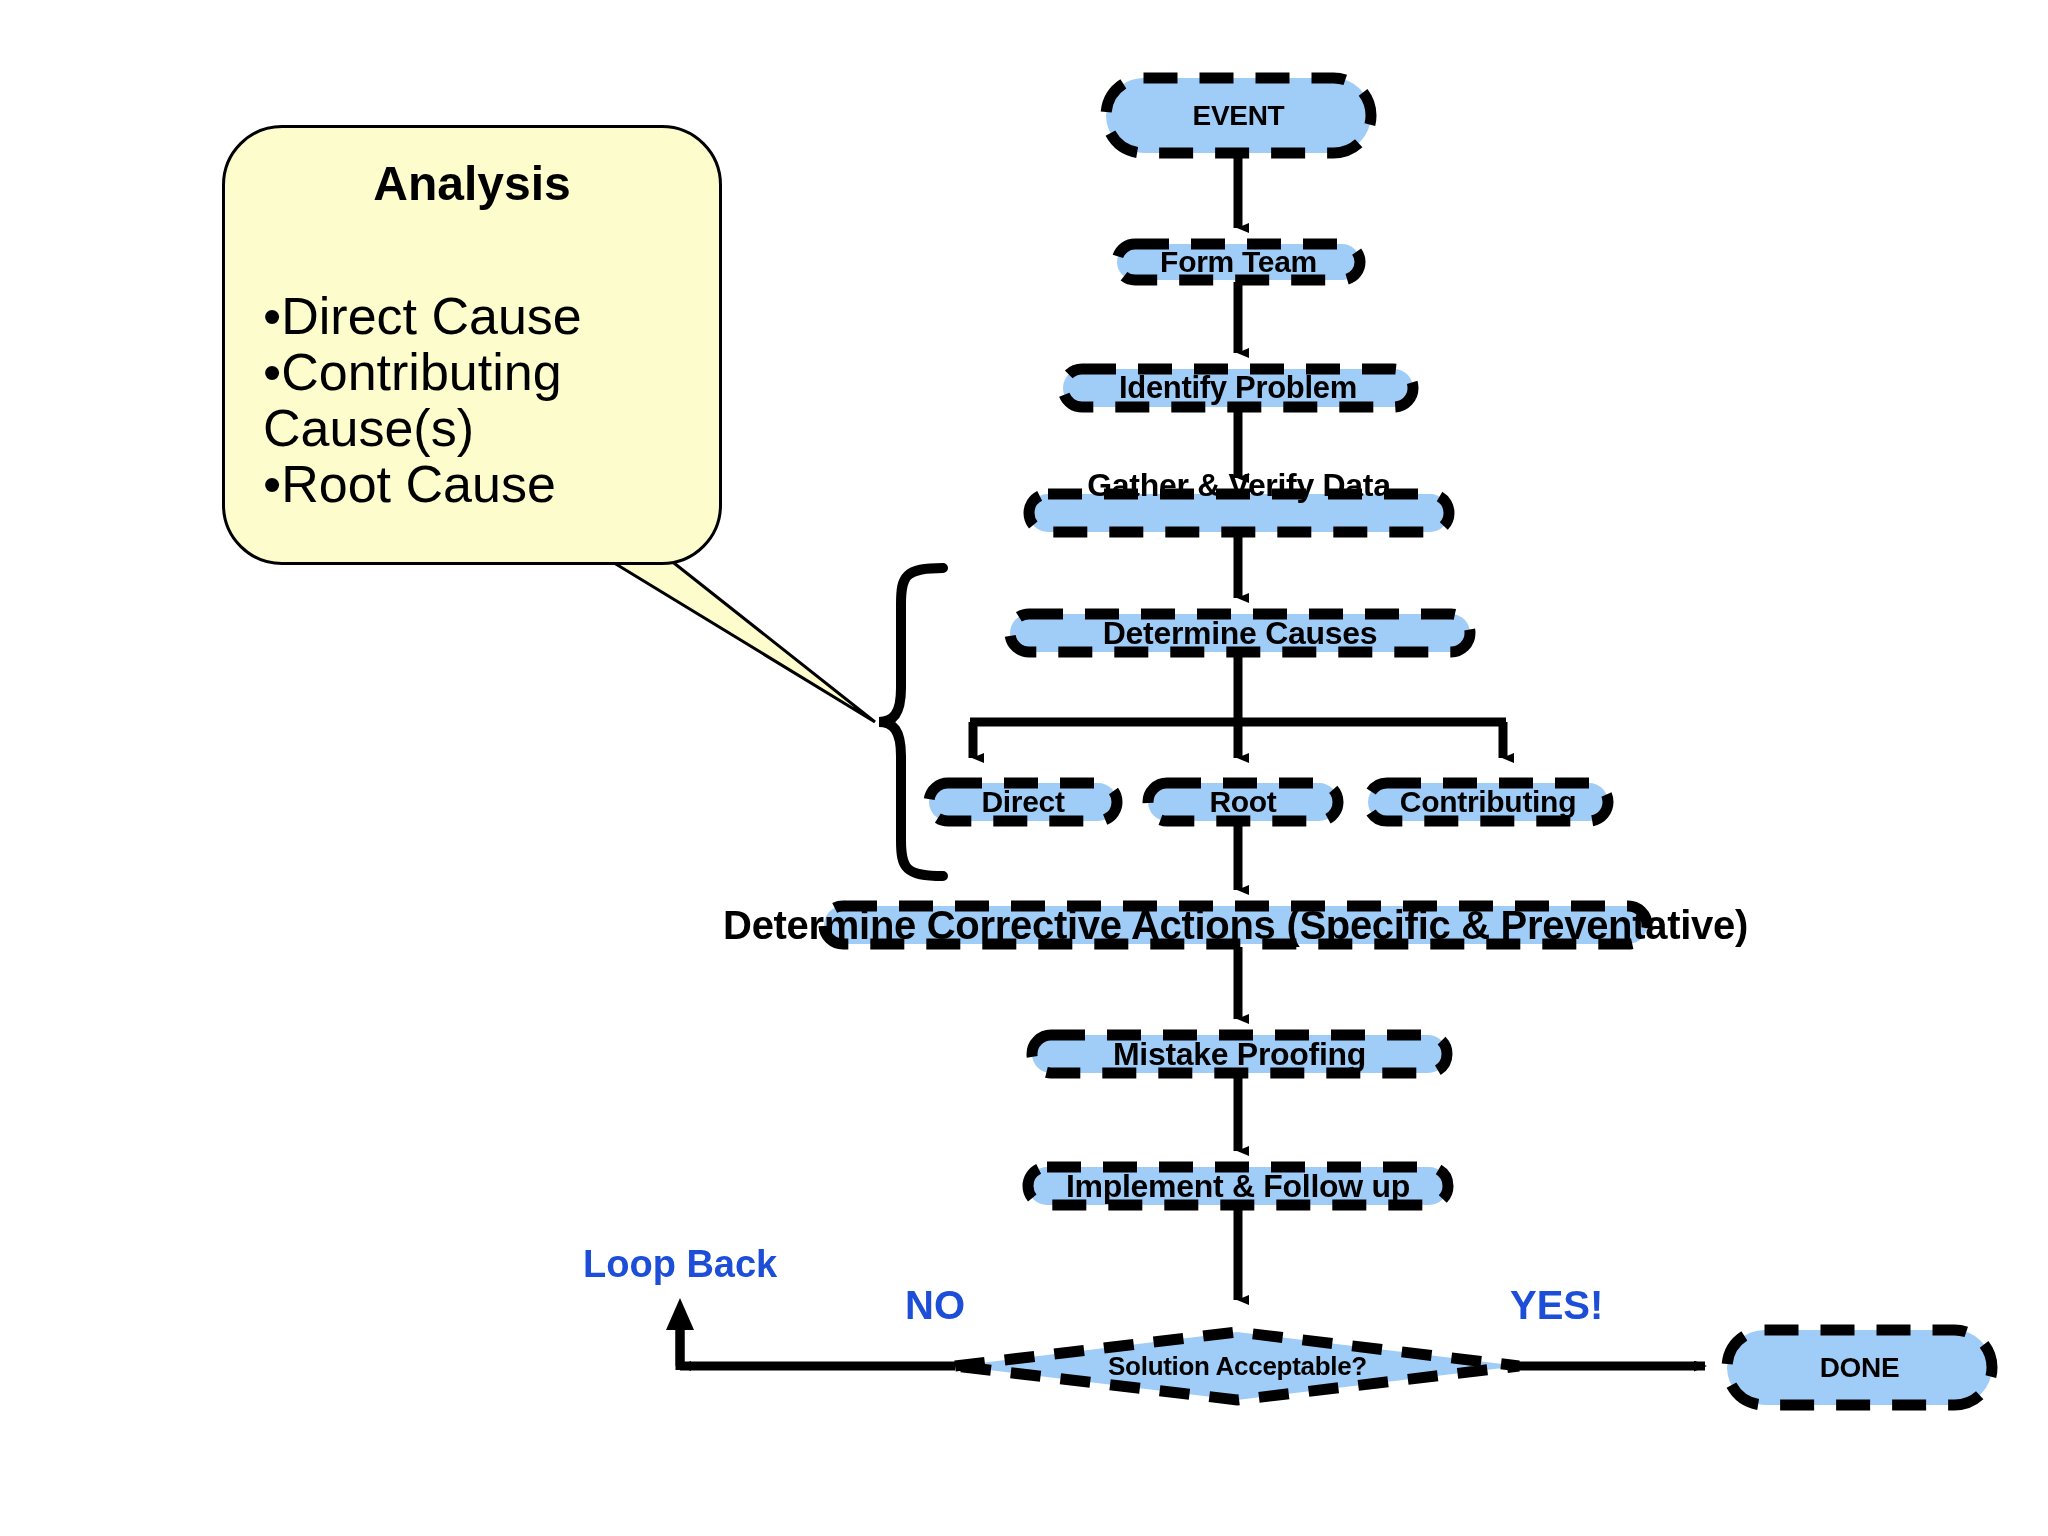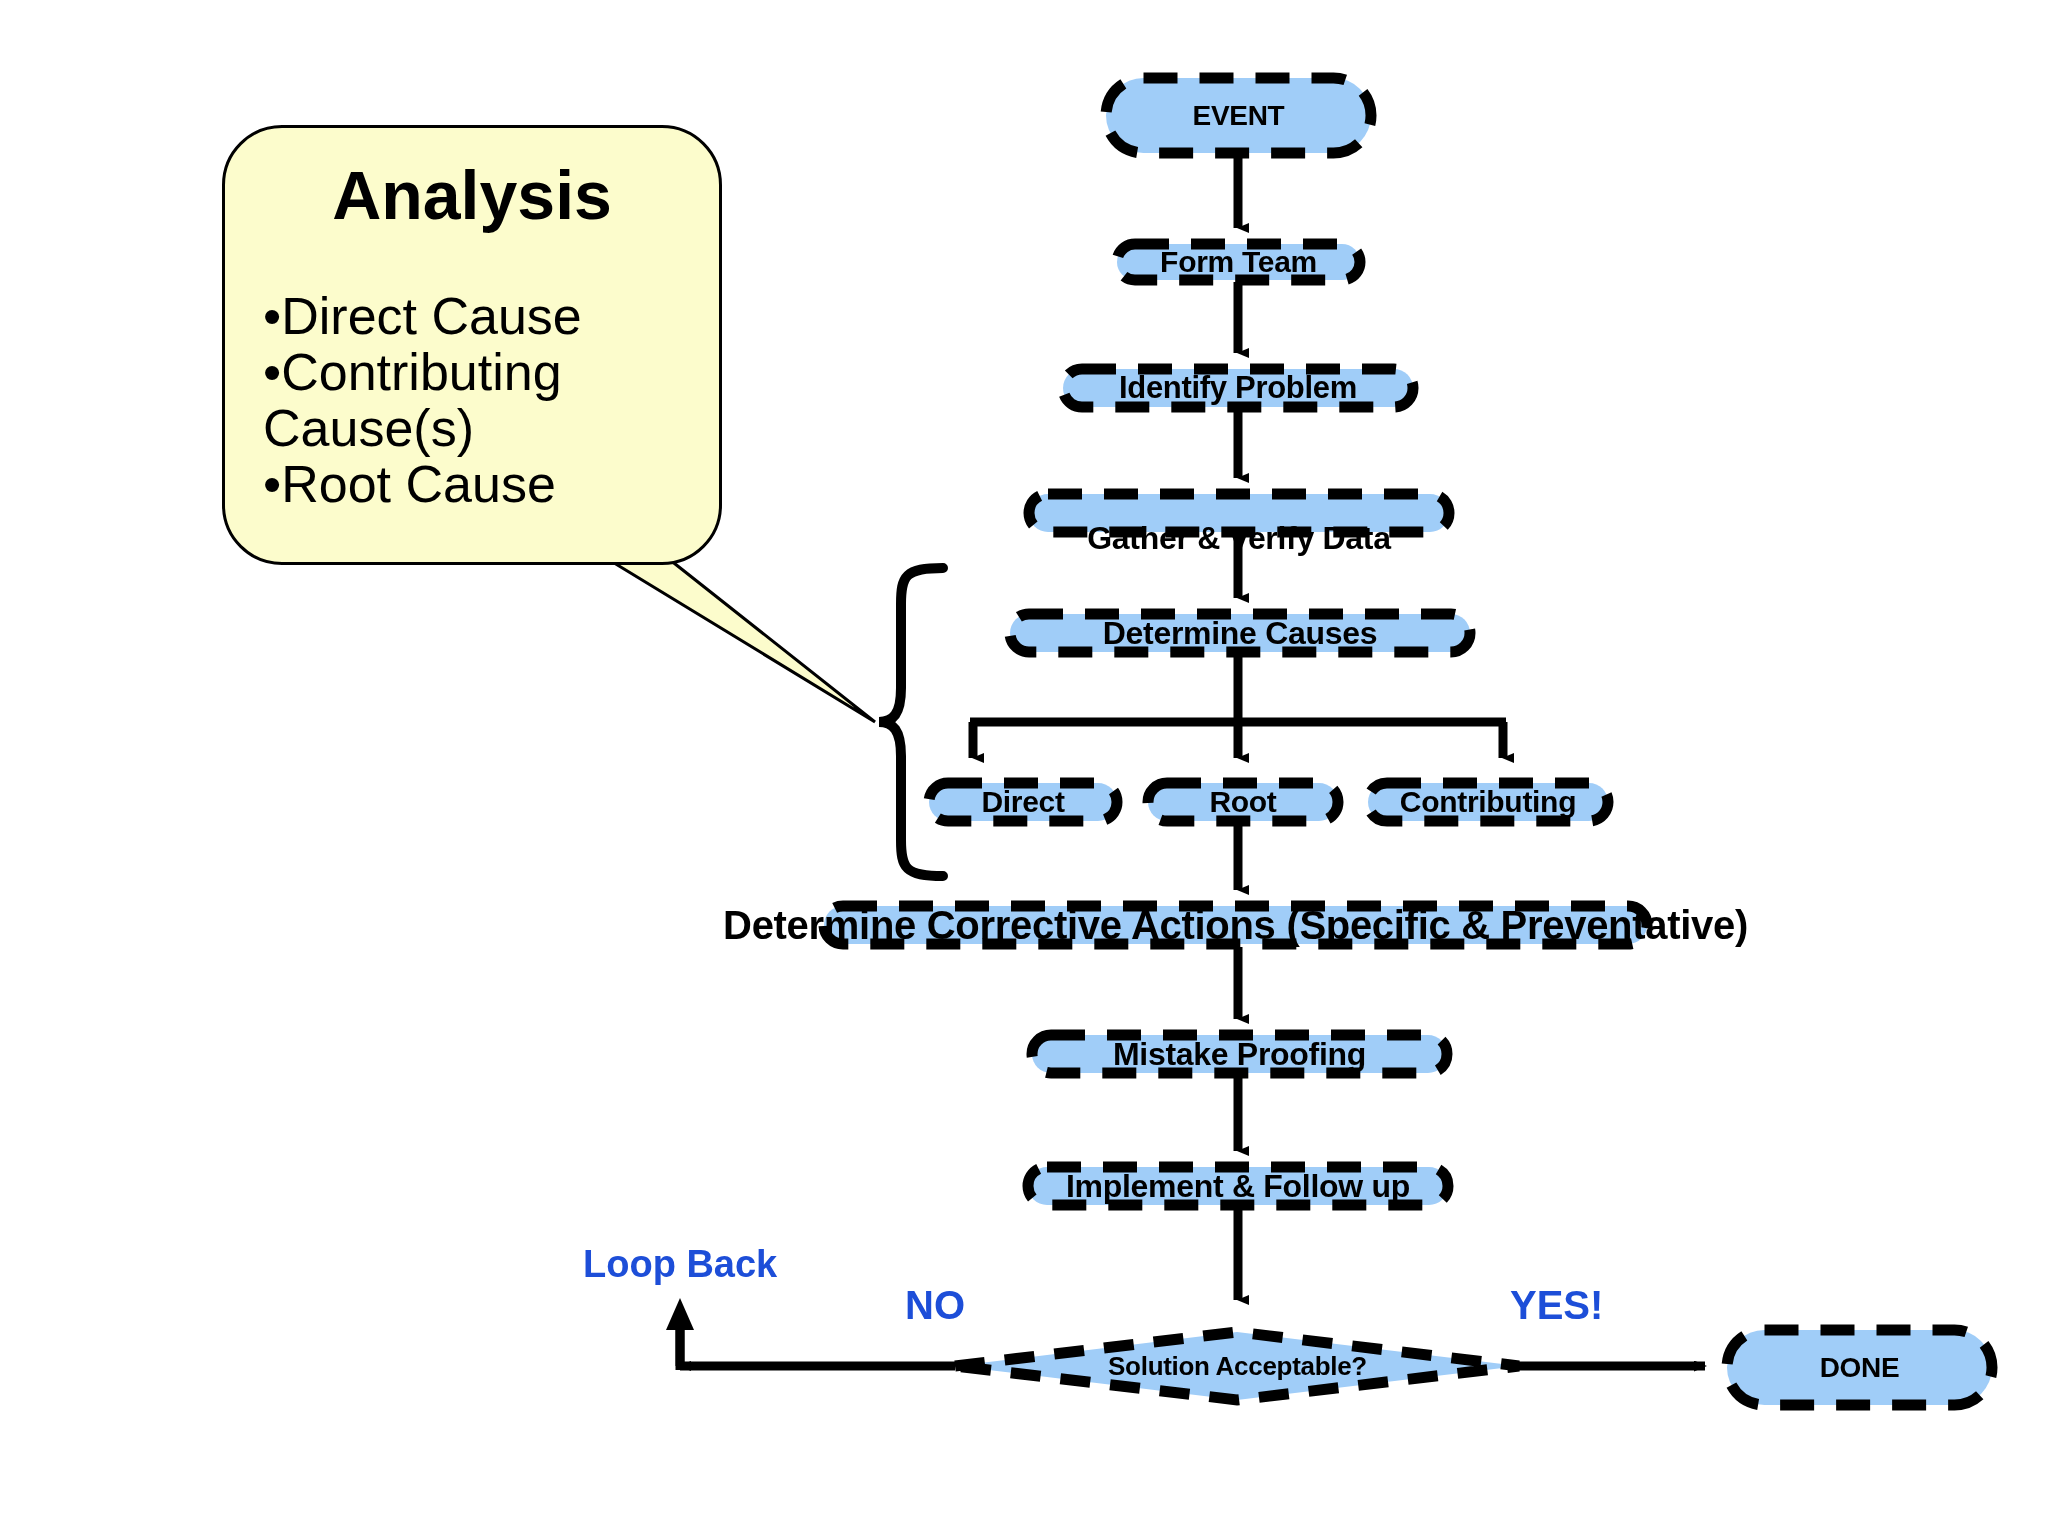--- a/index.html
+++ b/index.html
@@ -52,21 +52,21 @@
     border: 3px solid #000000;
     border-radius: 60px;
     z-index: 3;
   }
   .callout-title {
     position: absolute;
     left: 0;
     right: 0;
     top: 28px;
     text-align: center;
-    font-size: 68px;
+    font-size: 48px;
     font-weight: bold;
     color: #000000;
     font-family: "Liberation Sans", sans-serif;
   }
   .callout-list {
     position: absolute;
     left: 38px;
     top: 160px;
     right: 4px;
     font-size: 52px;
@@ -210,21 +210,21 @@
       <span class="li">•Root Cause</span>
     </div>
   </div>
 
   <div class="nodetext" style="left:1106px; top:78px; width:265px; height:75px; font-size:28px;">EVENT</div>
 
   <div class="nodetext" style="left:1117px; top:236px; width:243px; height:52px; font-size:30px;">Form Team</div>
 
   <div class="nodetext" style="left:1063px; top:362px; width:350px; height:52px; font-size:31px;">Identify Problem</div>
 
-  <div class="nodetext" style="left:1029px; top:512px; width:420px; height:52px; font-size:32px;">Gather &amp; Verify Data</div>
+  <div class="nodetext" style="left:1029px; top:459px; width:420px; height:52px; font-size:32px;">Gather &amp; Verify Data</div>
 
   <div class="nodetext" style="left:1010px; top:607px; width:460px; height:52px; font-size:32px;">Determine Causes</div>
 
   <div class="nodetext" style="left:929px; top:776px; width:188px; height:52px; font-size:30px;">Direct</div>
 
   <div class="nodetext" style="left:1148px; top:776px; width:190px; height:52px; font-size:30px;">Root</div>
 
   <div class="nodetext" style="left:1368px; top:776px; width:240px; height:52px; font-size:30px;">Contributing</div>
 
   <div class="nodetext" style="left:824px; top:899px; width:823px; height:52px; font-size:40px;">Determine Corrective Actions (Specific &amp; Preventative)</div>

